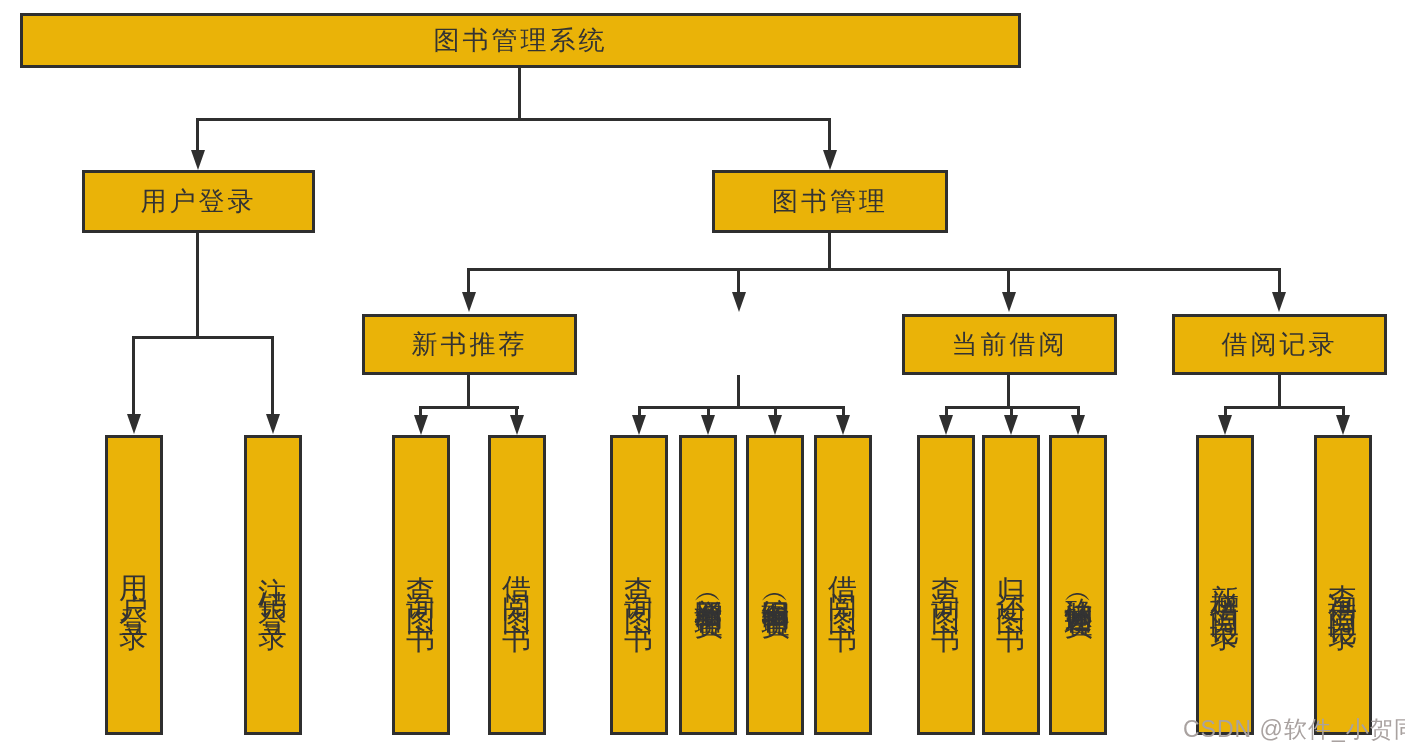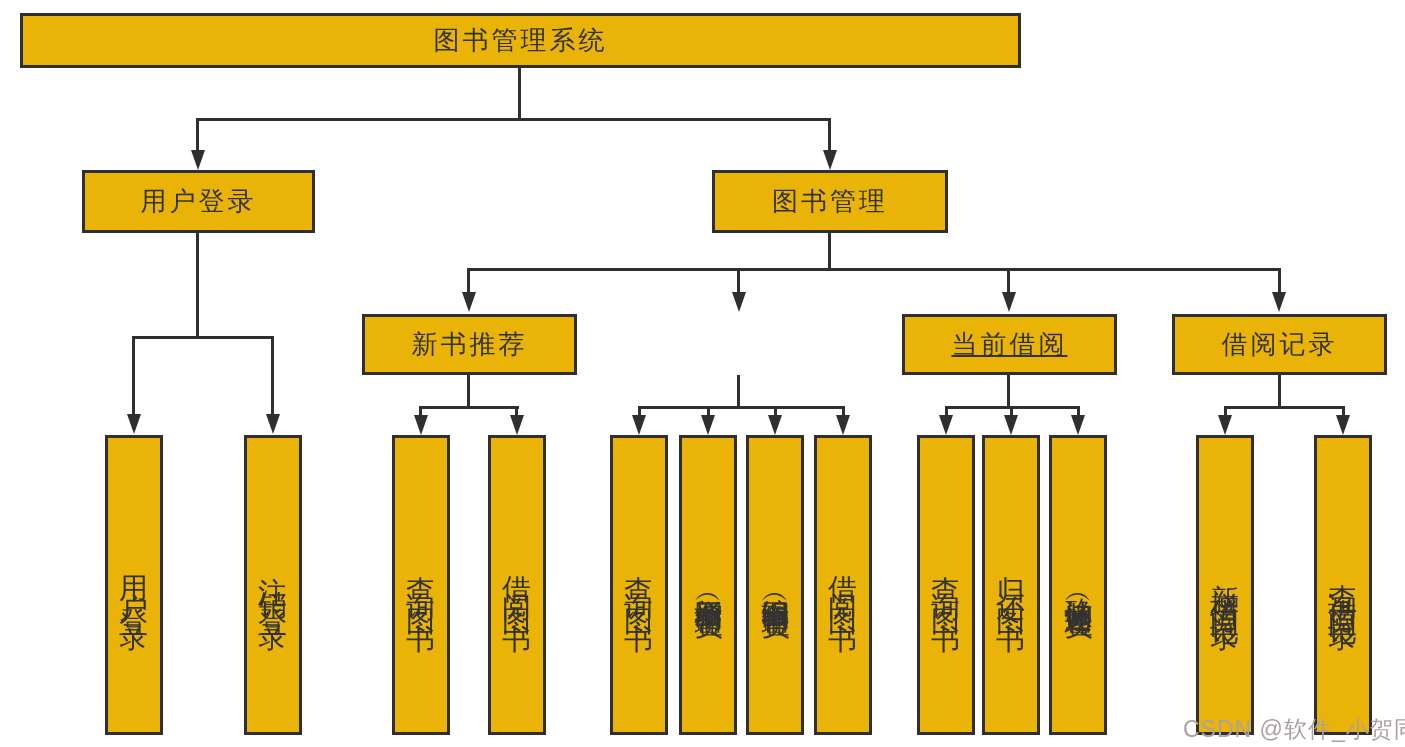--- a/index.html
+++ b/index.html
@@ -69,21 +69,21 @@
   <div class="vline" style="left:737px; top:268px; height:26px;"></div>
   <div class="arrow" style="left:732px; top:292px;"></div>
   <div class="vline" style="left:1007px; top:268px; height:26px;"></div>
   <div class="arrow" style="left:1002px; top:292px;"></div>
   <div class="vline" style="left:1278px; top:268px; height:26px;"></div>
   <div class="arrow" style="left:1272px; top:292px;"></div>
 
   <div class="node h-node" style="left:362px; top:314px; width:215px; height:61px;">
     <span>新书推荐</span>
   </div>
-  <div class="node h-node" style="left:902px; top:314px; width:215px; height:61px;text-decoration:underline;">
+  <div class="node h-node" style="left:902px; top:314px; width:215px; height:61px;">
     <span>当前借阅</span>
   </div>
   <div class="node h-node" style="left:1172px; top:314px; width:215px; height:61px;">
     <span>借阅记录</span>
   </div>
 
   <div class="vline" style="left:467px; top:375px; height:34px;"></div>
   <div class="hline" style="left:419px; top:406px; width:100px;"></div>
   <div class="vline" style="left:419px; top:406px; height:12px;"></div>
   <div class="arrow" style="left:414px; top:415px;"></div>

